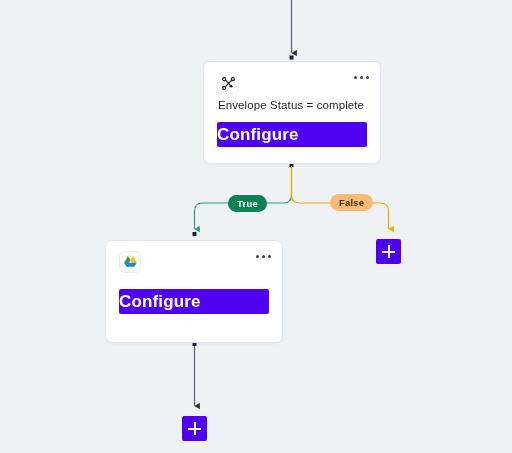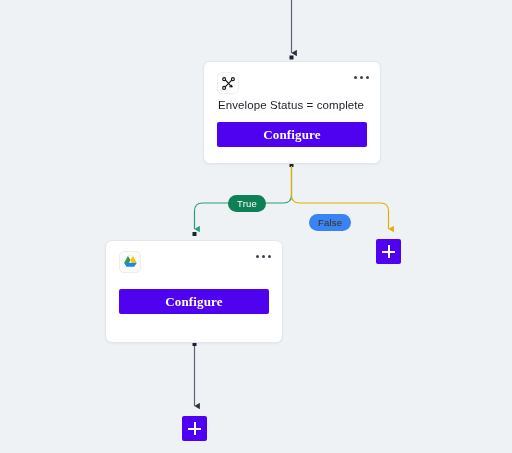--- a/index.html
+++ b/index.html
@@ -103,60 +103,59 @@
     margin-top: -2px;
     letter-spacing: .1px;
     white-space: nowrap;
   }
 
   .configure-btn {
     display: block;
     margin: 10px 13px 0 13px;
     height: 25px;
     line-height: 25px;
-    text-align: center;
+    text-align: left;
     background: #4f02ef;
     color: #ffffff;
-    font-size: 13px;
+    font-size: 17px;
     font-weight: bold;
     letter-spacing: .15px;
     border: none;
     border-radius: 2px;
     width: calc(100% - 26px);
     cursor: pointer;
-    font-family: Liberation Serif, serif;
+    font-family: Liberation Sans, sans-serif;
   }
 
   
   .branch-pill {
     position: absolute;
     height: 17px;
     line-height: 17px;
     padding: 0 9px;
     border-radius: 9px;
     font-size: 9.5px;
-    font-weight: normal;
+    font-weight: bold;
     letter-spacing: .2px;
     color: #ffffff;
     white-space: nowrap;
     cursor: pointer;
   }
 
   #pill-true {
     left: 228px;
     top: 195px;
     background: #0f7f55;
   }
 
   #pill-false {
-    left: 309px;
+    left: 330px;
     top: 194px;
-    background: #3b82f6;
+    background: #fdba74;
     color: #3d3000;
-    margin-top: 20px;
   }
 
   
   .add-btn {
     position: absolute;
     width: 25px;
     height: 25px;
     background: #5000f0;
     border: none;
     border-radius: 2px;

